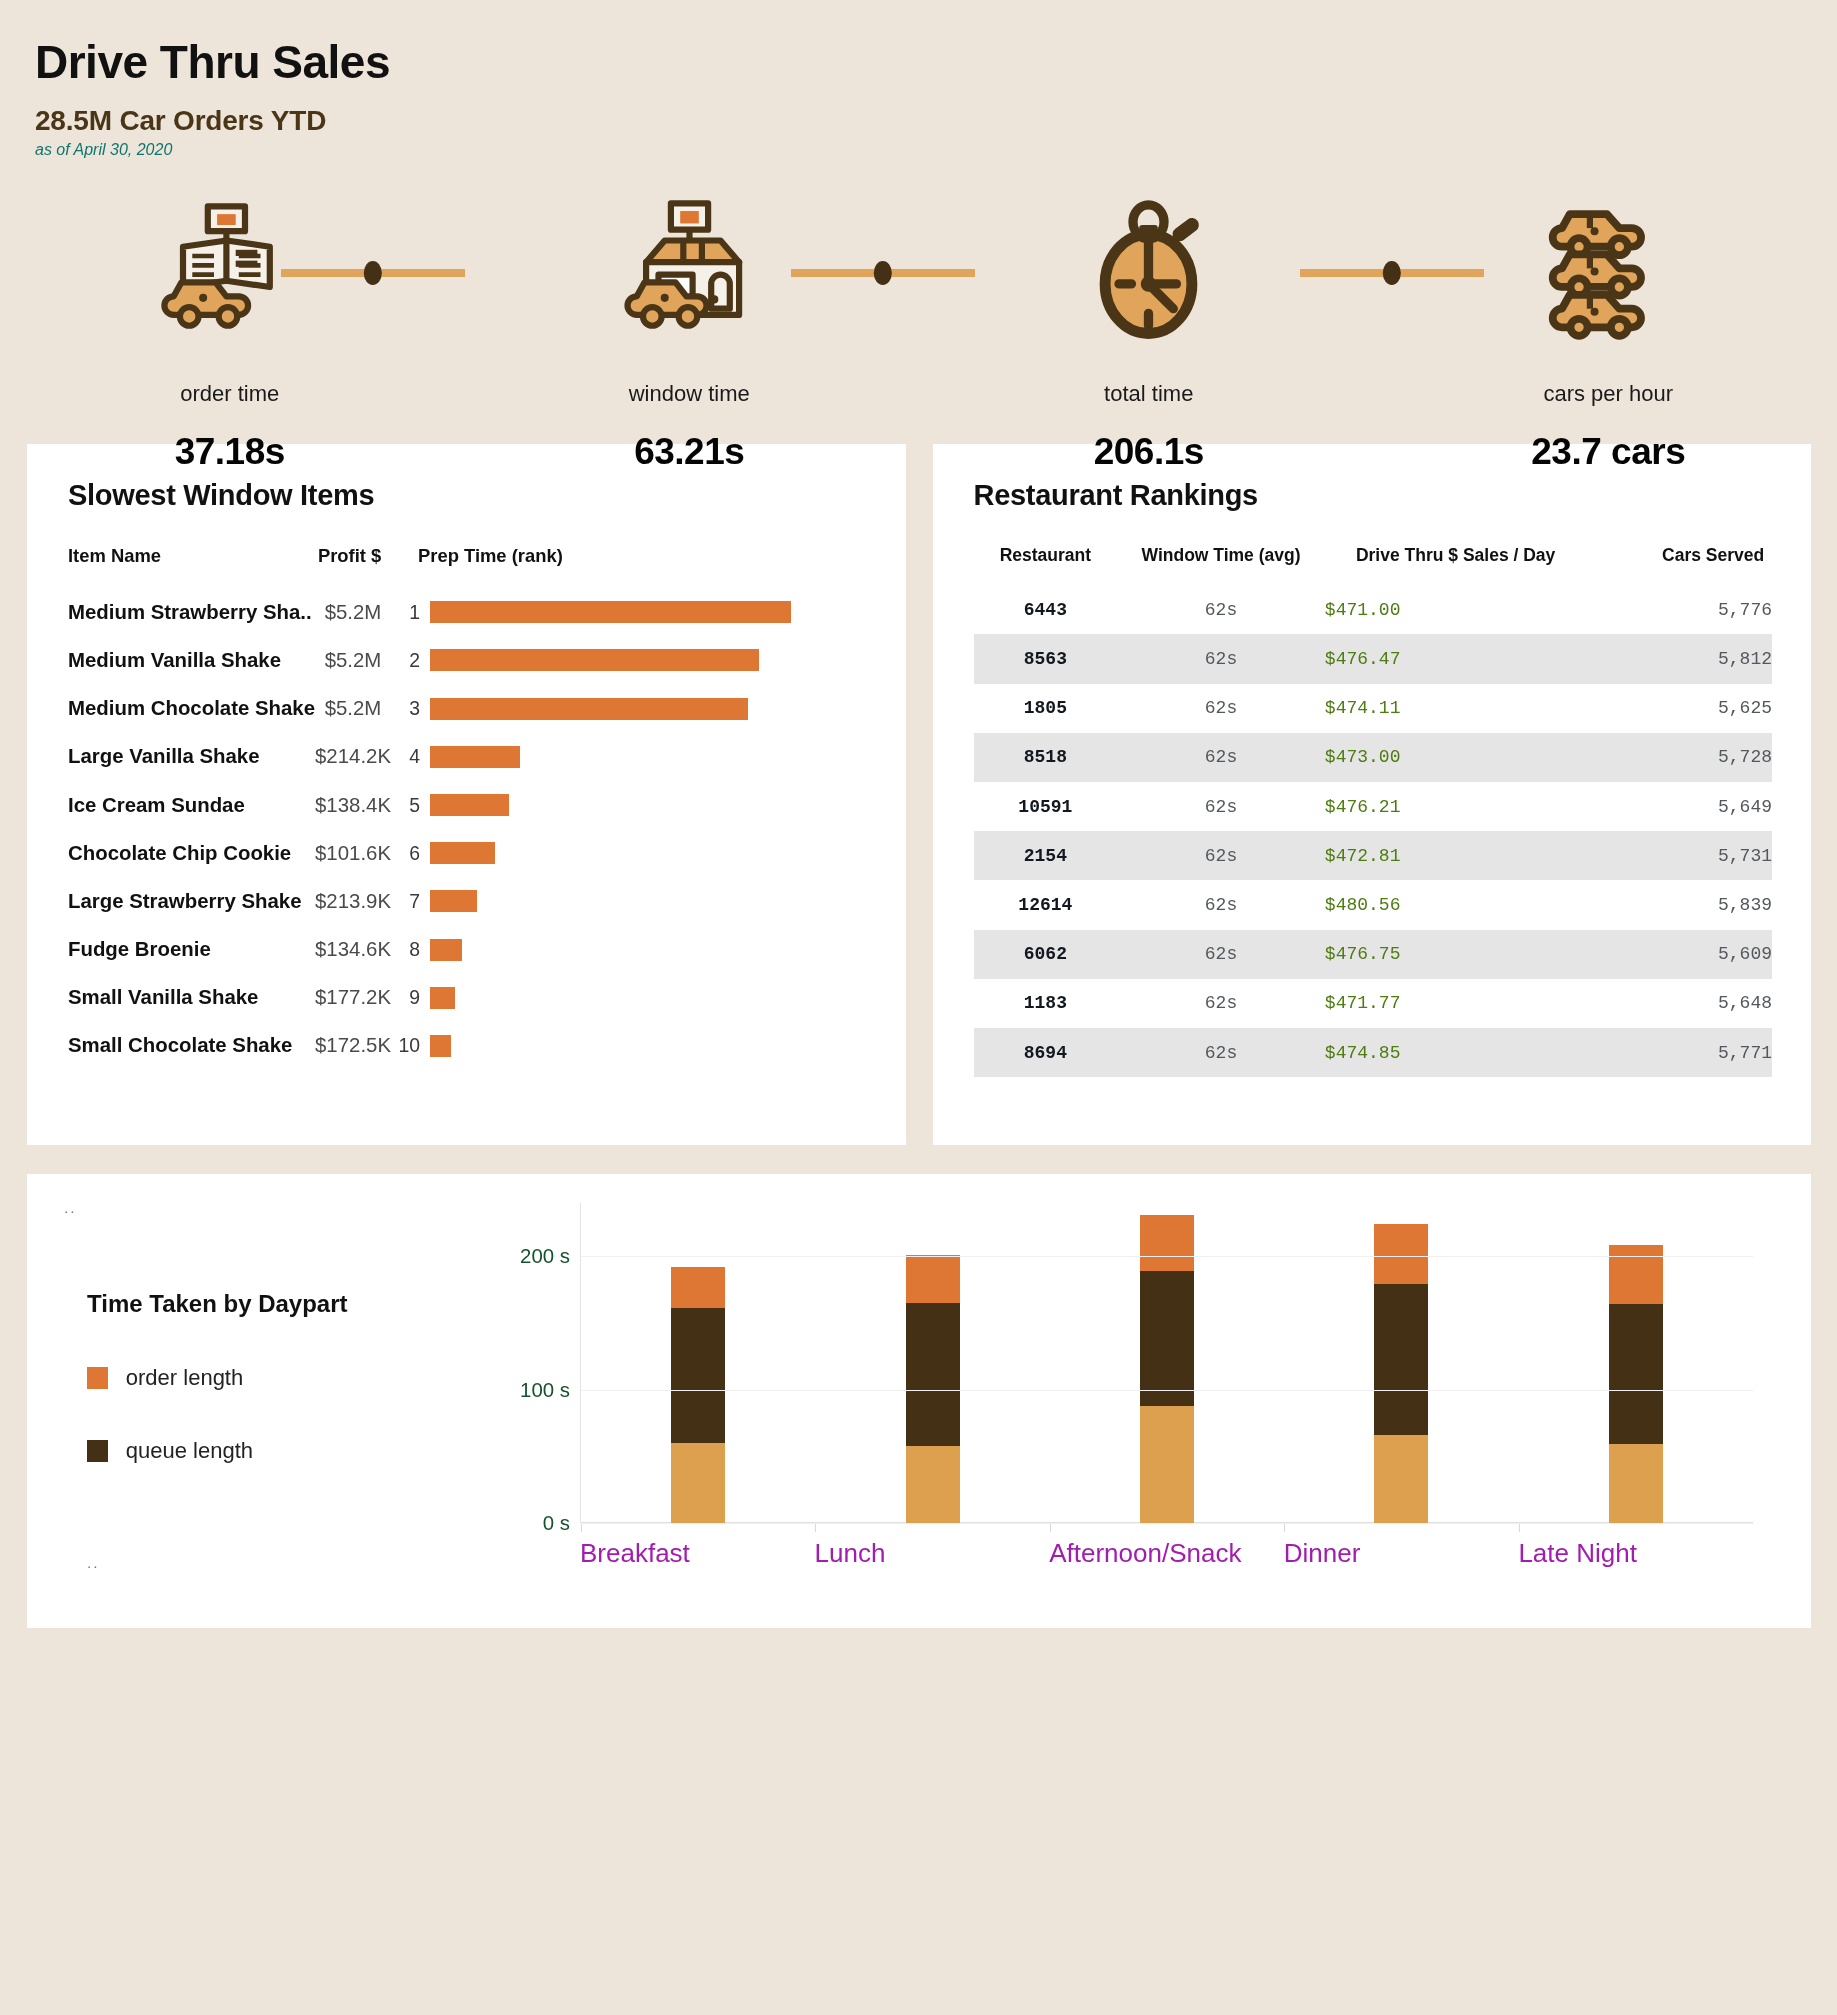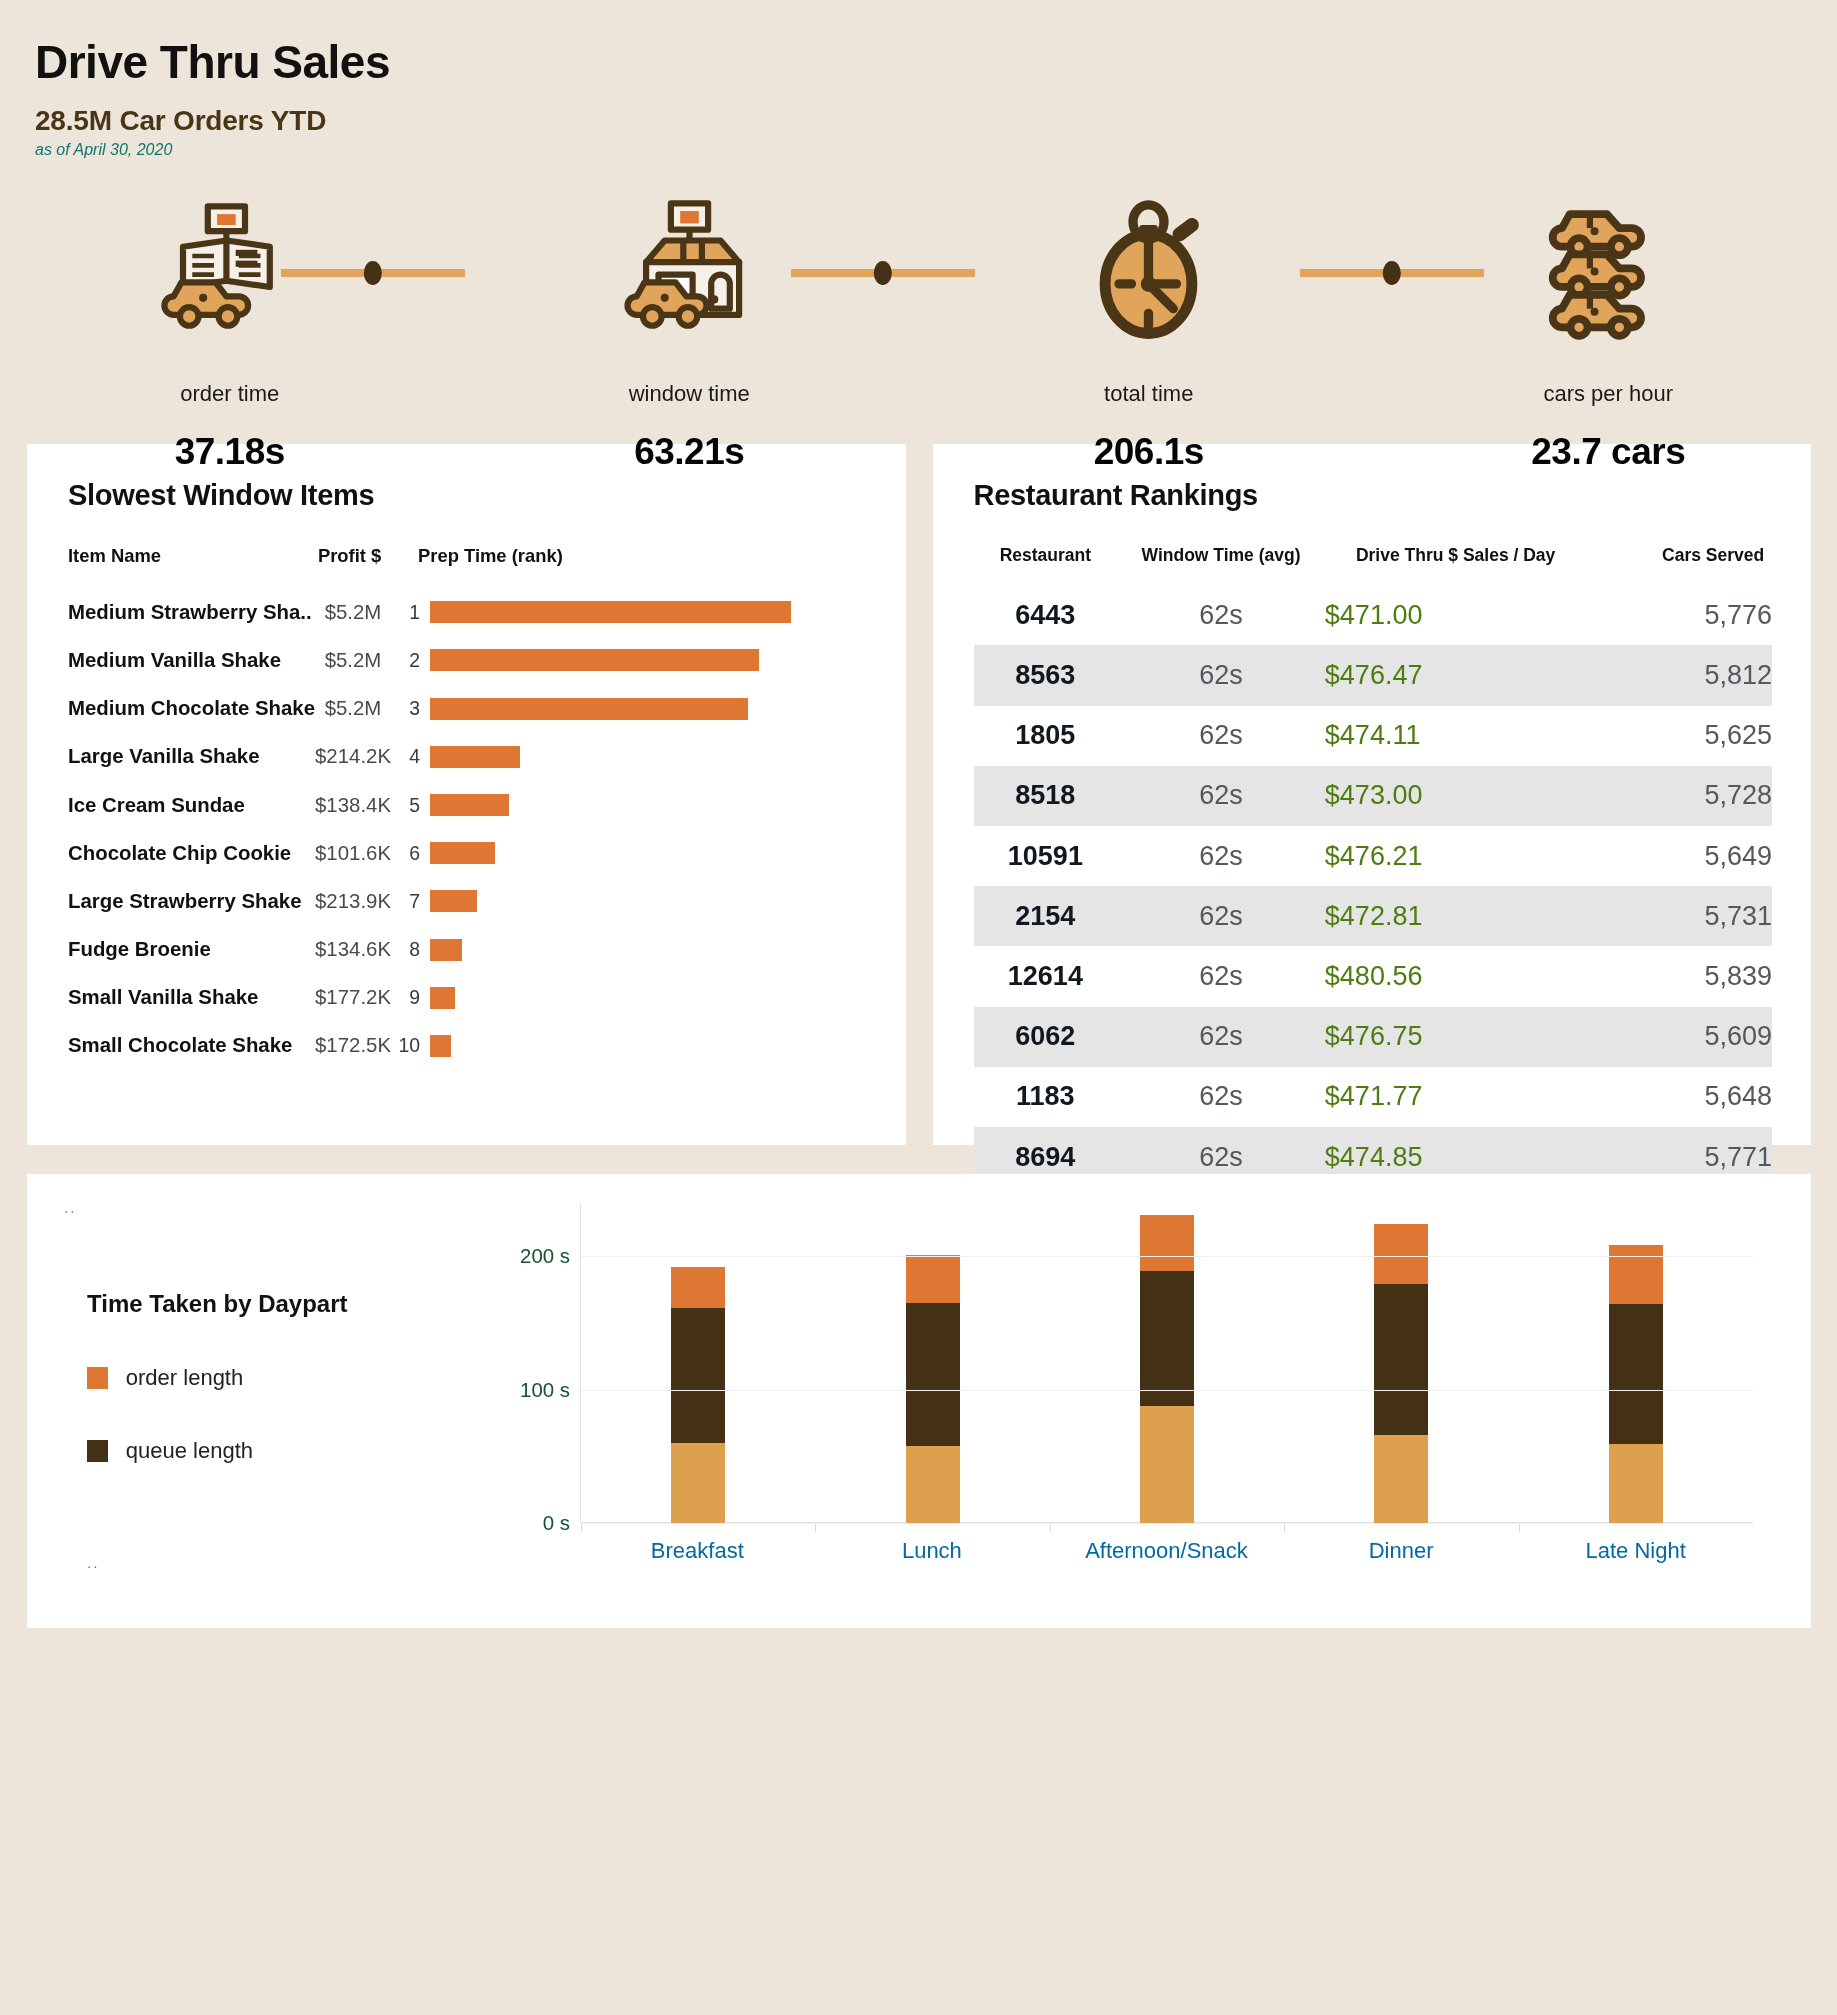--- a/index.html
+++ b/index.html
@@ -93,21 +93,21 @@
   .bar { height: 22px; background: #DD7733; }
 
   
   .rank-tbl { width: 100%; }
   .rank-tbl th {
     font-size: 17.5px; font-weight: bold; color: #111;
     padding-bottom: 19.4px; white-space: nowrap;
   }
   .rank-tbl th.ctr  { text-align: center; }
   .rank-tbl th.rgt  { text-align: right; }
-  .rank-tbl td { font-size: 27px; padding: 14.6px 0; }
+  .rank-tbl td { font-size: 18px; padding: 14.6px 0; font-family: Liberation Mono, monospace; }
   .rk-id   { font-weight: bold; color: #11181f; text-align: center; }
   .rk-win  { color: #53585d; text-align: center; }
   .rk-sales{ color: #4d7c0f; text-align: left; padding-right: 41px; }
   .rk-cars { color: #53585d; text-align: right; padding-right: 7.8px; }
   .rank-tbl tr.alt td { background: #E5E5E5; }
 
   
   .bottom-panel {
     background: #fff; margin: 27px; margin-top: 29px;
     height: 454px; position: relative;
@@ -138,21 +138,21 @@
     border-left: 1px solid #e3e3e3;
   }
   .gridline { position: absolute; left: 0; right: 0; height: 1px; background: #f0f0f0; }
   .axisline { position: absolute; left: 0; right: 0; bottom: 0; height: 1px; background: #e0e0e0; }
   .bars { position: absolute; left: 0; right: 0; bottom: 0; top: 0; display: flex; }
   .barcol { flex: 1; position: relative; display: flex; justify-content: center; align-items: flex-end; }
   .stack { width: 54px; display: flex; flex-direction: column; justify-content: flex-end; }
   .seg { width: 100%; }
   .tick-mark { position: absolute; bottom: -8.7px; width: 1px; height: 8.7px; background: #d8d8d8; left: 0; }
   .xlabels { position: absolute; left: 97px; right: 0; top: 335px; display: flex; }
-  .xlabel { flex: 1; text-align: center; font-size: 22px; color: #0369a1; }
+  .xlabel { flex: 1; font-size: 26px; color: #a21caf; }
 </style>
 </head>
 <body>
 
 <div class="header">
   <div class="title">Drive Thru Sales</div>
   <div class="subtitle">28.5M Car Orders YTD</div>
   <div class="asof">as of April 30, 2020</div>
 </div>
 

